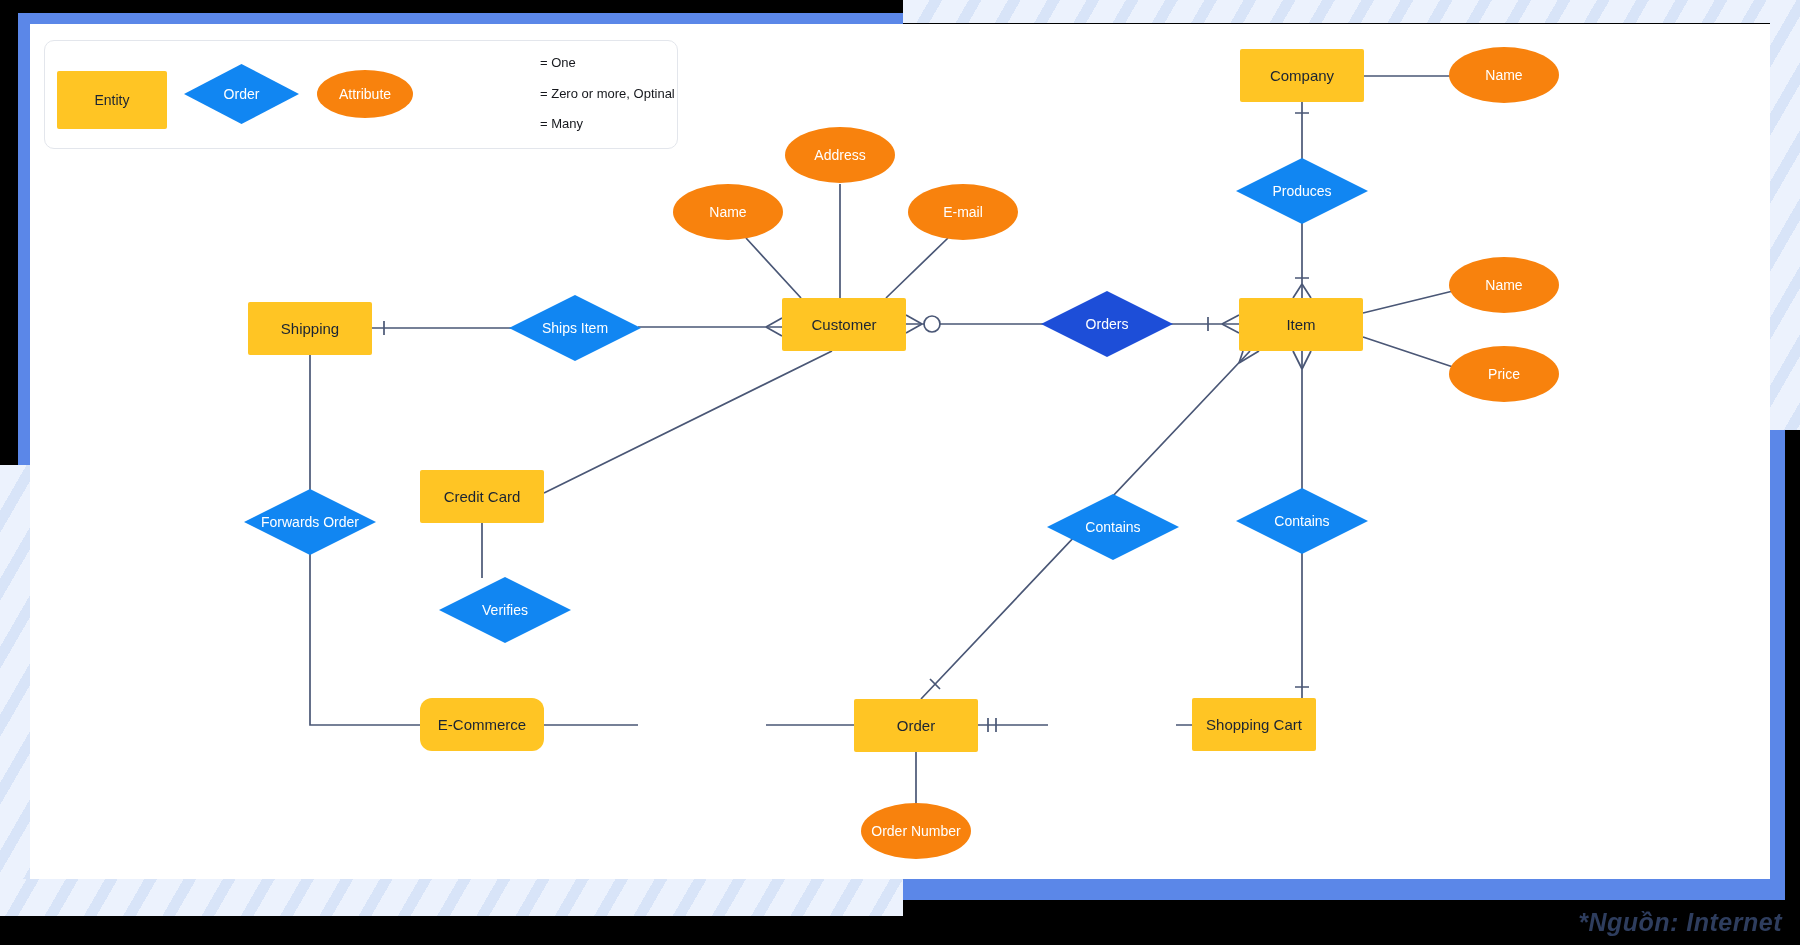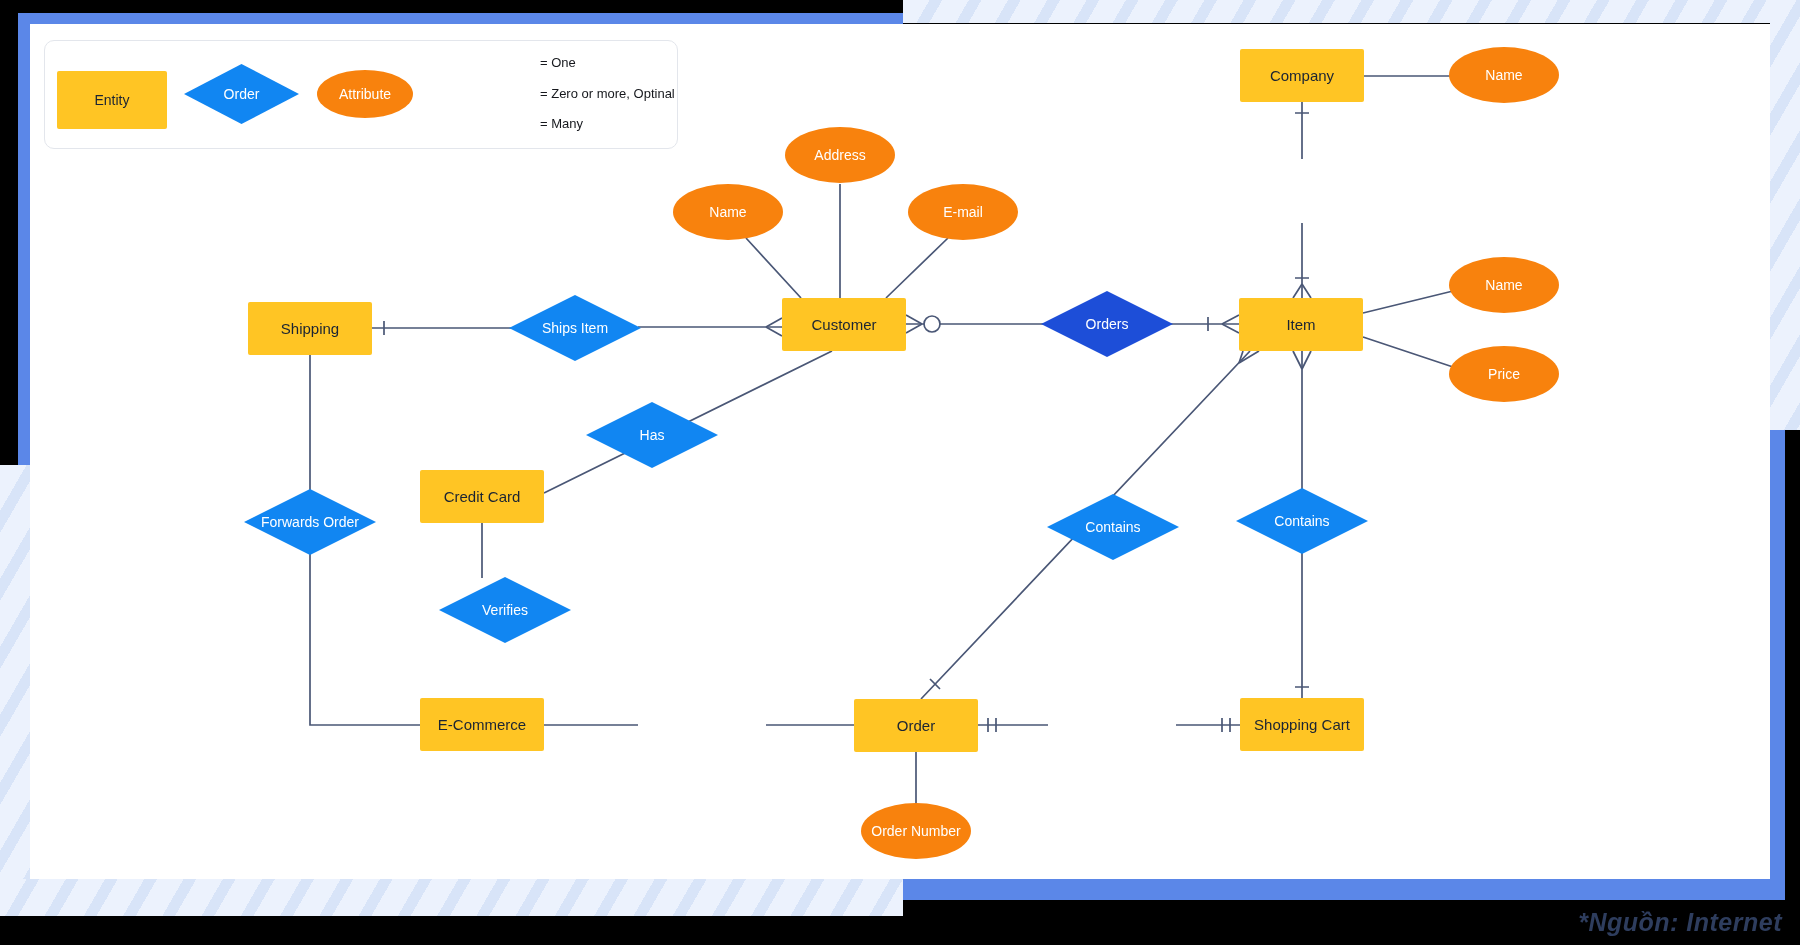--- a/index.html
+++ b/index.html
@@ -111,50 +111,50 @@
 
   <div class="abs node ent" style="left:248px;top:302px;background:#FFC524;">
     <span>Shipping</span>
   </div>
   <div class="abs node ent" style="left:782px;top:298px;background:#FFC524;">
     <span>Customer</span>
   </div>
   <div class="abs node ent" style="left:420px;top:470px;background:#FFC524;">
     <span>Credit Card</span>
   </div>
-  <div class="abs node ent" style="left:420px;top:698px;background:#FFC524;">
+  <div class="abs node ent" style="left:420px;top:698px;background:#FFC524;border-radius:12px;">
     <span>E-Commerce</span>
   </div>
   <div class="abs node ent" style="left:854px;top:699px;background:#FFC524;">
     <span>Order</span>
   </div>
   <div class="abs node ent" style="left:1240px;top:49px;background:#FFC524;">
     <span>Company</span>
   </div>
   <div class="abs node ent" style="left:1239px;top:298px;background:#FFC524;">
     <span>Item</span>
   </div>
-  <div class="abs node ent" style="left:1240px;top:698px;background:#FFC524;">
+  <div class="abs node ent" style="left:1192px;top:698px;background:#FFC524;">
     <span>Shopping Cart</span>
   </div>
 
   <div class="abs node rel" style="left:509px;top:295px;background:#1186F2;">
     <span>Ships Item</span>
-  </div>
-  <div class="abs node rel" style="left:586px;top:402px;background:#1186F2;">
-    <span>Has</span>
   </div>
   <div class="abs node rel" style="left:244px;top:489px;background:#1186F2;">
     <span>Forwards Order</span>
   </div>
   <div class="abs node rel" style="left:439px;top:577px;background:#1186F2;">
     <span>Verifies</span>
   </div>
   <div class="abs node rel" style="left:1041px;top:291px;background:#1d4ed8;">
     <span>Orders</span>
+  </div>
+  <div class="abs node rel" style="left:1236px;top:158px;background:#1186F2;">
+    <span>Produces</span>
   </div>
   <div class="abs node rel" style="left:1047px;top:494px;background:#1186F2;">
     <span>Contains</span>
   </div>
   <div class="abs node rel" style="left:1236px;top:488px;background:#1186F2;">
     <span>Contains</span>
   </div>
 
   <div class="abs node attr" style="left:673px;top:184px;background:#F8820D;">
     <span>Name</span>

